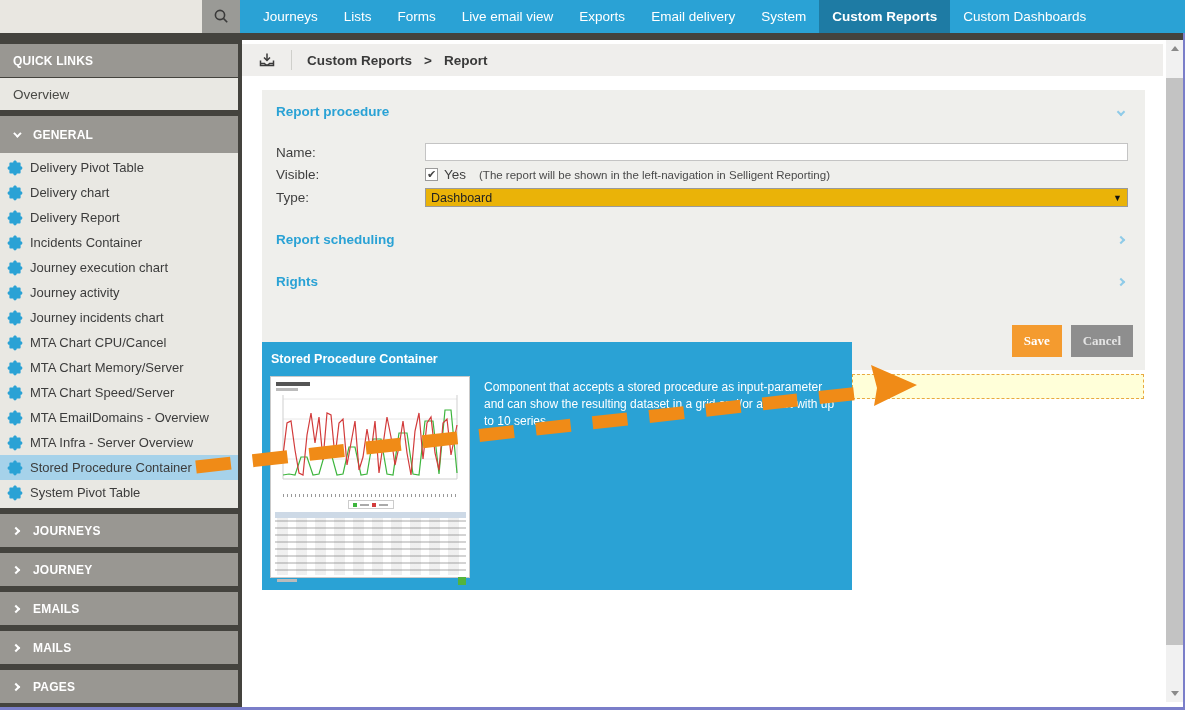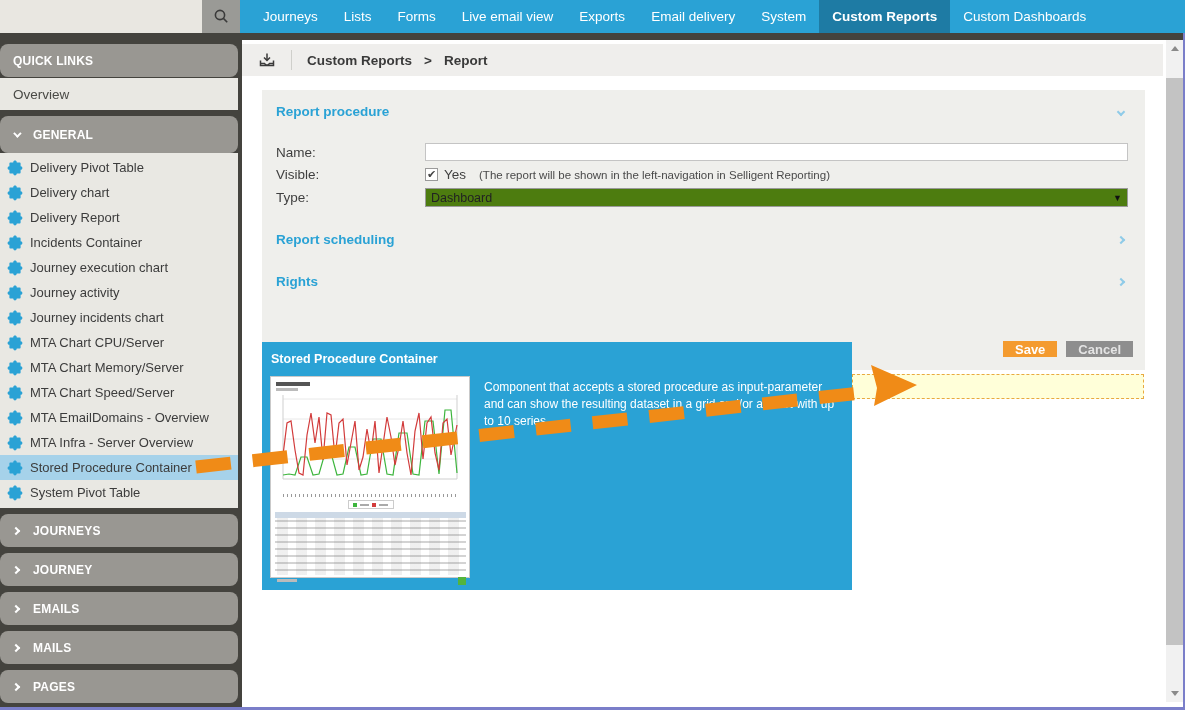--- a/index.html
+++ b/index.html
@@ -17,21 +17,21 @@
   .tab { display:flex; align-items:center; padding:0 13px; color:#fff; font-size:13.5px; cursor:pointer; white-space:nowrap; }
   .tab.active { background:#1e7ba4; font-weight:bold; }
   .top-strip { position:absolute; left:0; top:33px; width:1185px; height:7px; background:#44433e; }
   
   .sidebar { position:absolute; left:0; top:40px; width:242px; height:667px; background:#44433e; }
   .side-inner { width:238px; }
   .side-gap4 { height:4px; }
   .side-gap6 { height:6px; }
   .ql-header, .gen-header, .side-section {
     background:#999792; color:#fff; font-weight:bold; font-size:12px;
-    display:flex; align-items:center; padding-left:13px; letter-spacing:.2px;border-radius:8px;
+    display:flex; align-items:center; padding-left:13px; letter-spacing:.2px;
   }
   .ql-header { height:33px; margin-bottom:1px; }
   .row-overview { height:32px; background:#e9e8e3; color:#4a4a46; font-size:13.5px; display:flex; align-items:center; padding-left:13px; cursor:pointer; }
   .gen-header { height:37px; }
   .side-section { height:33px; margin-top:6px; cursor:pointer; }
   .side-items { background:#e9e8e3; padding:2px 0 3px 0; }
   .side-item { height:25px; display:flex; align-items:center; padding-left:7px; font-size:13px; color:#3c3c3c; cursor:pointer; }
   .side-item.active { background:#a6d2ea; }
   .side-item .picon { width:16px; height:16px; margin-right:7px; flex:none; display:flex; }
   .schev { display:inline-block; width:6px; height:6px; border-right:2px solid #fff; border-bottom:2px solid #fff; margin-right:14px; flex:none; }
@@ -50,26 +50,26 @@
   .bchev.down { transform:rotate(45deg); }
   .bchev.right { transform:rotate(-45deg); }
   .form-rows { margin-top:24px; }
   .frow { display:flex; align-items:center; margin-bottom:6px; }
   .flabel { width:149px; font-size:13.5px; color:#3f3f3f; flex:none; }
   .fctl { flex:1; display:flex; align-items:center; }
   .tinput { width:100%; height:18px; border:1px solid #c4c4c4; background:#fff; font-size:12px; padding:0 4px; outline:none; }
   .cbox { width:13px; height:13px; border:1px solid #9a9a9a; background:#fff; display:inline-flex; align-items:center; justify-content:center; font-size:11px; color:#444; margin-right:6px; cursor:pointer; }
   .vis-yes { font-size:13.5px; color:#3f3f3f; margin-right:4px; }
   .vis-note { font-size:11.5px; color:#4a4a4a;margin-left:9px; }
-  .select { width:100%; height:19px; border:1px solid #9a9a9a; background:#4d7c0f; display:flex; align-items:center; justify-content:space-between; padding:0 5px; font-size:12.5px; color:#222; cursor:pointer; }
+  .select { width:100%; height:19px; border:1px solid #9a9a9a; background:#eab308; display:flex; align-items:center; justify-content:space-between; padding:0 5px; font-size:12.5px; color:#222; cursor:pointer; }
   .sel-arrow { font-size:9px; color:#111; }
   .sec-sched { margin-top:25px; }
   .sec-rights { margin-top:27px; }
   .btn-row { position:absolute; right:12px; bottom:13px; display:flex; gap:9px; }
-  .btn { height:16px; border:0; font-weight:bold; font-size:13px; padding:0 12px; cursor:pointer; }
+  .btn { height:32px; border:0; font-weight:bold; font-size:13px; padding:0 12px; cursor:pointer;font-family:Liberation Serif, serif; }
   .btn-save { background:#f49b2f; color:#fff; }
   .btn-cancel { background:#8e8e8e; color:#e4e4e4; }
   
   .highlight-row { position:absolute; left:852px; top:374px; width:292px; height:25px; background:#ffffd9; border:1px dashed #e8aa40; }
   
   .tooltip { position:absolute; left:262px; top:342px; width:590px; height:248px; background:#2aa2d5; z-index:10; }
   .tt-title { padding:10px 0 0 9px; color:#fff; font-weight:bold; font-size:12.5px; }
   .tt-desc { position:absolute; left:222px; top:37px; width:360px; color:#fff; font-size:12px; line-height:1.4; }
   .thumb { position:absolute; left:8px; top:34px; width:200px; height:202px; background:#fff; border:1px solid #c9c9c9; padding:4px 3px 3px 4px; }
   .t-title { width:34px; height:4px; background:#555; margin:1px 0 2px 1px; }
@@ -238,21 +238,21 @@
             </span>
             <span>Journey incidents chart</span>
           </div>
 
           <div class="side-item">
             <span class="picon">
               <svg width="16" height="16" viewBox="0 0 16 16">
                 <path d="M6.2 2.4 c0-2.4 3.6-2.4 3.6 0 H12.6 c0.55 0 1 .45 1 1 V6.2 c2.4 0 2.4 3.6 0 3.6 V12.6 c0 .55-.45 1-1 1 H9.8 c0 2.4-3.6 2.4-3.6 0 H3.4 c-.55 0-1-.45-1-1 V9.8 c-2.4 0-2.4-3.6 0-3.6 V3.4 c0-.55.45-1 1-1 z" fill="#2aa2d5"></path>
               </svg>
             </span>
-            <span>MTA Chart CPU/Server</span>
+            <span>MTA Chart CPU/Cancel</span>
           </div>
 
           <div class="side-item">
             <span class="picon">
               <svg width="16" height="16" viewBox="0 0 16 16">
                 <path d="M6.2 2.4 c0-2.4 3.6-2.4 3.6 0 H12.6 c0.55 0 1 .45 1 1 V6.2 c2.4 0 2.4 3.6 0 3.6 V12.6 c0 .55-.45 1-1 1 H9.8 c0 2.4-3.6 2.4-3.6 0 H3.4 c-.55 0-1-.45-1-1 V9.8 c-2.4 0-2.4-3.6 0-3.6 V3.4 c0-.55.45-1 1-1 z" fill="#2aa2d5"></path>
               </svg>
             </span>
             <span>MTA Chart Memory/Server</span>
           </div>

